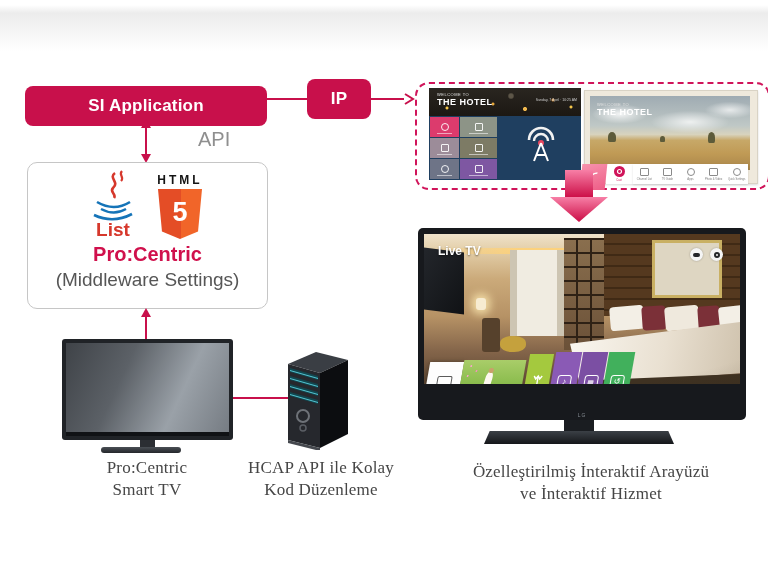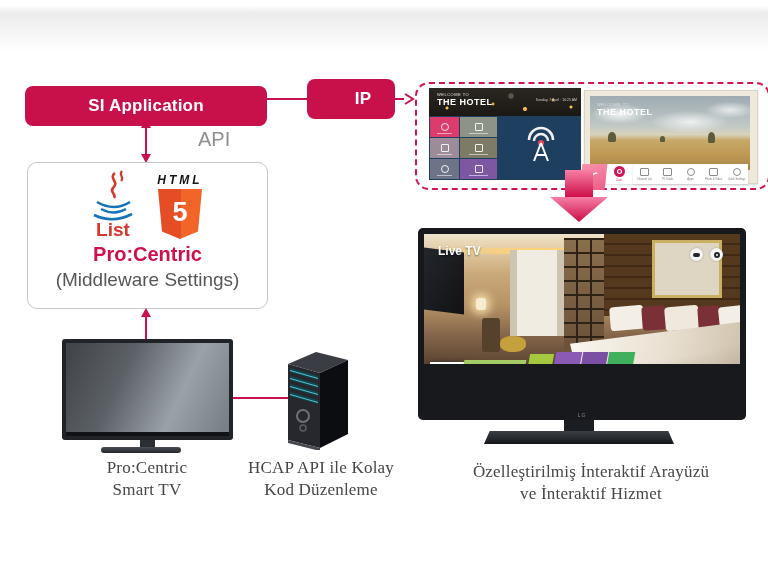--- a/index.html
+++ b/index.html
@@ -15,21 +15,21 @@
   .redbox{background:#c8104b;color:#fff;border-radius:8px;display:flex;align-items:center;
     justify-content:center;font-weight:bold;font-size:17px;letter-spacing:.2px;}
   .hline{height:2px;background:#c8104b;}
   .api-label{color:#8f8f8f;font-size:20px;}
 
   
   .mwbox{left:27px;top:162px;width:239px;height:145px;background:#fff;border:1.5px solid #c6c6c6;
     border-radius:10px;}
   .mw-name{left:0;top:80px;width:100%;text-align:center;color:#d0104c;font-size:20px;font-weight:bold;}
   .mw-sub{left:0;top:106px;width:100%;text-align:center;color:#565656;font-size:19px;}
-  .html-word{font-size:12px;font-weight:800;letter-spacing:3px;color:#141414;text-align:center;font-style:italic;}
+  .html-word{font-size:12px;font-weight:800;letter-spacing:3px;color:#141414;text-align:center;}
   .shield{width:44px;height:50px;margin:2px auto 0;position:relative;
     background:linear-gradient(90deg,#e44d26 0 52%,#f16529 52% 100%);
     clip-path:polygon(0% 0%,100% 0%,91% 85%,50% 100%,9% 85%);}
   .shield span{position:absolute;left:0;top:8px;width:100%;text-align:center;color:#fff;
     font-size:27px;font-weight:bold;}
   .java-word{color:#d6382c;font-weight:bold;font-size:19px;text-align:center;margin-top:-2px;}
 
   
   .caption{font-family:"Liberation Serif",serif;color:#464646;font-size:17px;line-height:22px;
     text-align:center;letter-spacing:.2px;}
@@ -83,21 +83,21 @@
   .pvR-circle{width:11px;height:11px;border-radius:50%;background:#d0145a;display:flex;
     align-items:center;justify-content:center;}
   .pvR-menu{height:20px;background:#fff;display:flex;box-shadow:0 1px 2px rgba(0,0,0,.12);}
   .pvR-item{width:23px;display:flex;flex-direction:column;align-items:center;justify-content:center;gap:1px;}
   .m-ico{width:7px;height:6px;border:1px solid #8a8a8a;border-radius:1px;}
   .m-ico.round{width:6px;height:6px;border-radius:50%;}
   .m-label{font-size:3px;color:#7a7a7a;white-space:nowrap;transform:scale(.9);}
 
   
   .tvB{left:418px;top:228px;width:328px;height:192px;background:#17191d;border-radius:5px;}
-  .tvB-screen{left:6px;top:6px;width:316px;height:130px;overflow:hidden;position:absolute;
+  .tvB-screen{left:6px;top:6px;width:316px;height:150px;overflow:hidden;position:absolute;
     background:linear-gradient(180deg,#efe2ca 0%,#e4d0ab 10%,#cbaa7a 30%,#b69265 55%,#84654a 78%,#5d4733 100%);}
   .tvB-brand{left:0;top:184px;width:100%;text-align:center;font-size:5px;color:#858b92;letter-spacing:1px;}
   .tvB-neck{left:564px;top:420px;width:30px;height:11px;background:#1a1d21;}
   .tvB-base{left:484px;top:431px;width:190px;height:13px;
     background:linear-gradient(#3b4046,#15171a);clip-path:polygon(3% 0,97% 0,100% 100%,0 100%);}
 
   
   .room > div{position:absolute;}
   .r-cove{left:0;top:14px;width:100%;height:6px;
     background:linear-gradient(90deg,rgba(255,214,140,.0),rgba(255,210,120,.9) 30% 75%,rgba(255,214,140,0));}
@@ -160,21 +160,21 @@
 <body>
 
 <div id="stage">
 
   <div class="abs topbar"></div>
 
   <div class="abs redbox" style="left:25px;top:79px;width:242px;height:40px;margin-top:7px;">
     <span>SI Application</span>
   </div>
   <div class="abs hline" style="left:267px;top:98px;width:40px;"></div>
-  <div class="abs redbox" style="left:307px;top:79px;width:64px;height:40px;padding-left:24px;">
+  <div class="abs redbox" style="left:307px;top:79px;width:64px;height:40px;">
     <span>IP</span>
   </div>
   <div class="abs hline" style="left:371px;top:98px;width:33px;"></div>
   <svg class="abs" style="left:402px;top:92px;" width="14" height="14">
     <polyline points="3,2 11,7 3,12" fill="none" stroke="#c8104b" stroke-width="2"></polyline>
   </svg>
 
   <svg class="abs" style="left:137px;top:119px;" width="18" height="44">
     <line x1="9" y1="7" x2="9" y2="37" stroke="#c8104b" stroke-width="2"></line>
     <polygon points="9,0 4,9 14,9" fill="#c8104b"></polygon>

